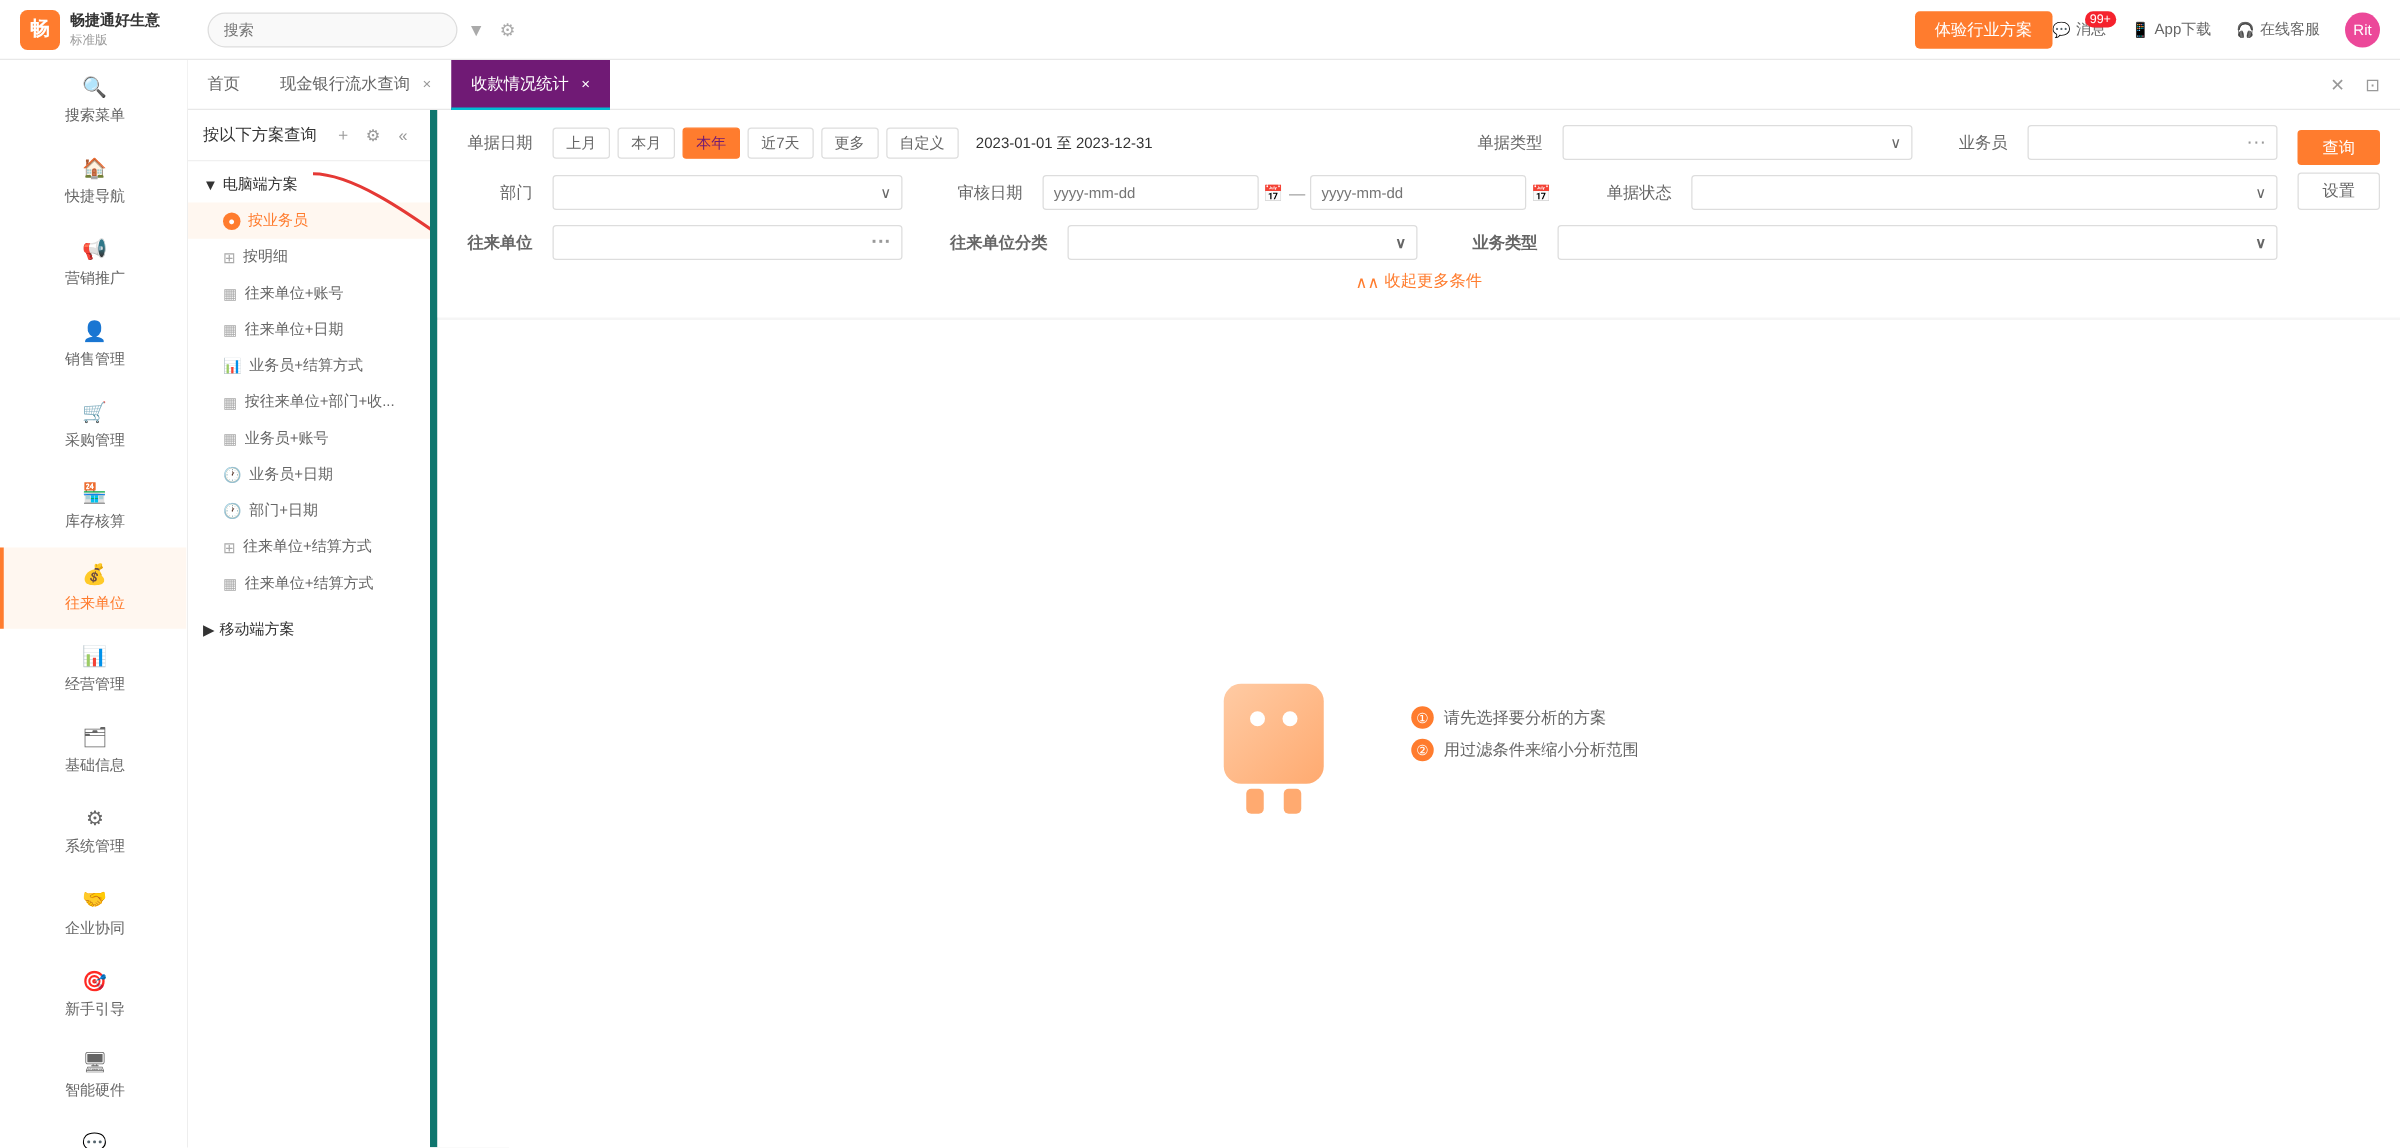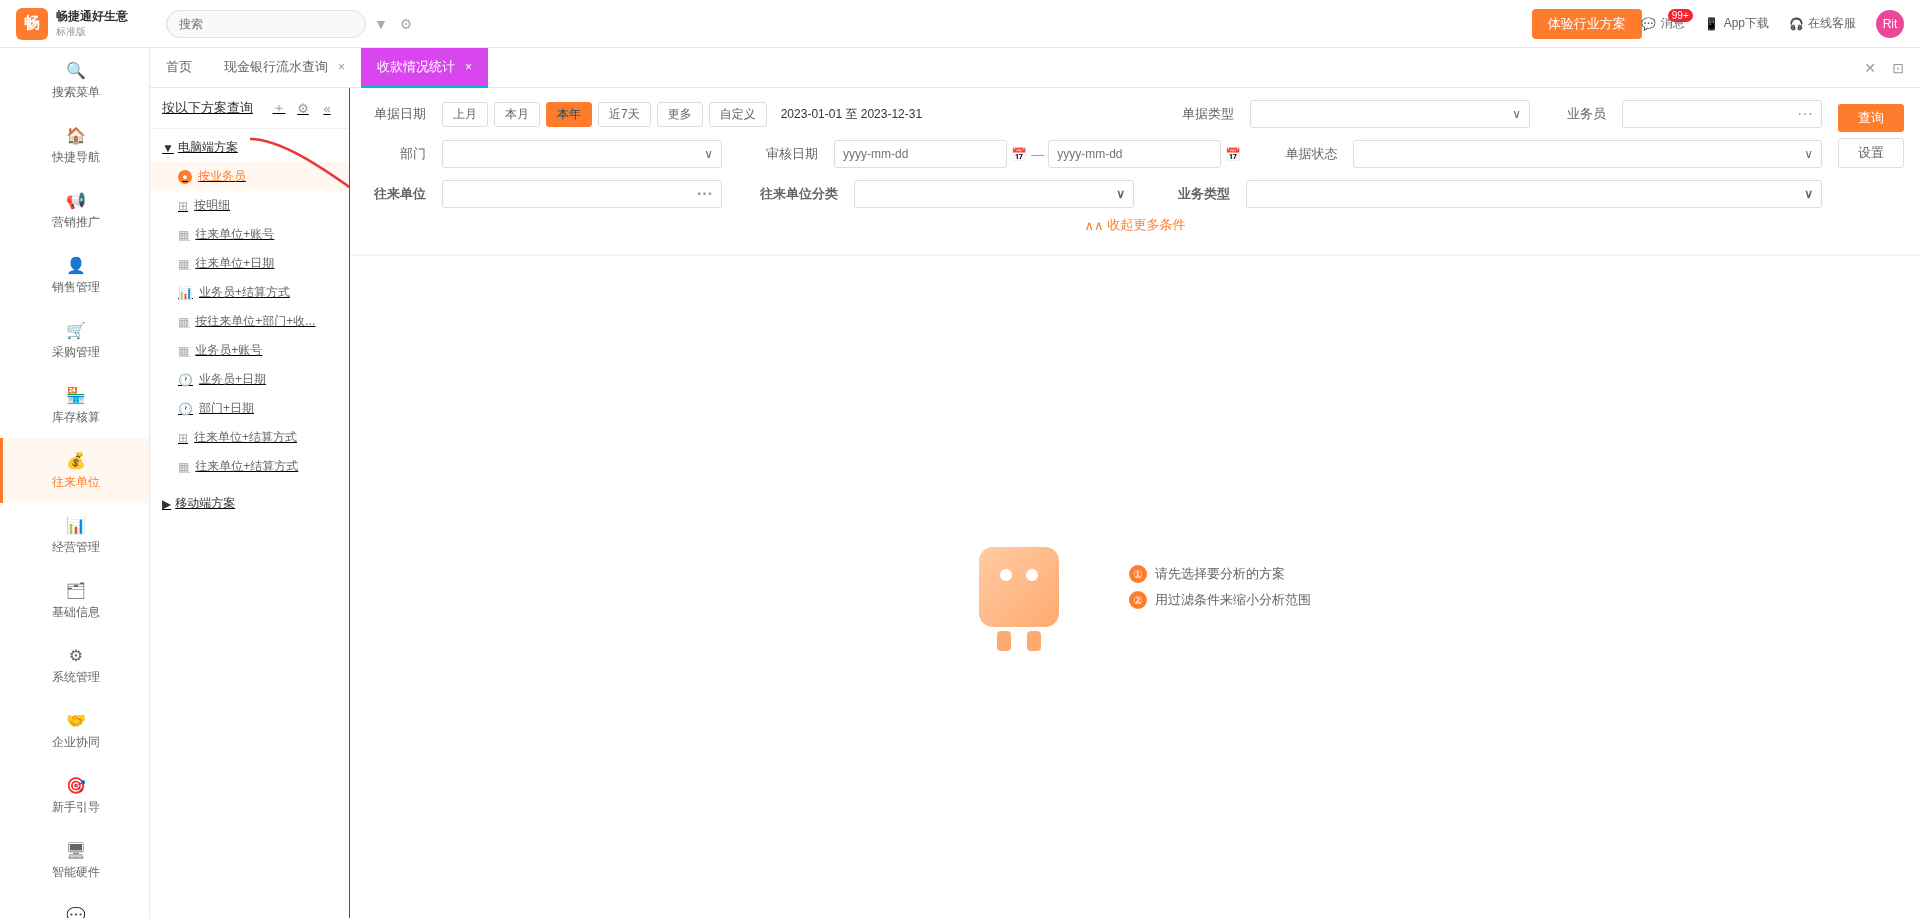--- a/index.html
+++ b/index.html
@@ -138,21 +138,21 @@
       padding: 0 16px;
       font-size: 13px;
       cursor: pointer;
       color: #666;
       border-bottom: 2px solid transparent;
       gap: 6px;
       position: relative;
     }
     .tab-item.active {
       color: #fff;
-      background: #d946ef;
+      background: #701a75;
       border-bottom: 2px solid #00bcd4;
     }
     .tab-close {
       font-size: 12px;
       color: #999;
       margin-left: 4px;
       line-height: 1;
     }
     .tab-win-controls {
       margin-left: auto;
@@ -205,24 +205,23 @@
     .inner-content {
       display: flex;
       flex: 1;
       overflow: hidden;
     }
 
     
     .left-panel {
       width: 200px;
       background: #fff;
-      border-right: 1px solid #0f766e;
+      border-right: 6px solid #0f766e;
       flex-shrink: 0;
       overflow-y: auto;
-      text-decoration: underline;
     }
     .left-panel-header {
       padding: 10px 12px;
       font-size: 13px;
       color: #333;
       display: flex;
       align-items: center;
       gap: 6px;
       border-bottom: 1px solid #f0f0f0;
     }
@@ -299,21 +298,21 @@
       padding: 3px 10px;
       border: 1px solid #ddd;
       border-radius: 3px;
       font-size: 12px;
       color: #666;
       cursor: pointer;
       background: #fff;
     }
     .date-btn.active {
       background: #ff7c2e;
-      color: #0c4a6e;
+      color: #701a75;
       border-color: #ff7c2e;
       text-align: right;
     }
     .date-range {
       font-size: 12px;
       color: #333;
       margin-left: 8px;
       text-align: center;
     }
     .filter-select {

